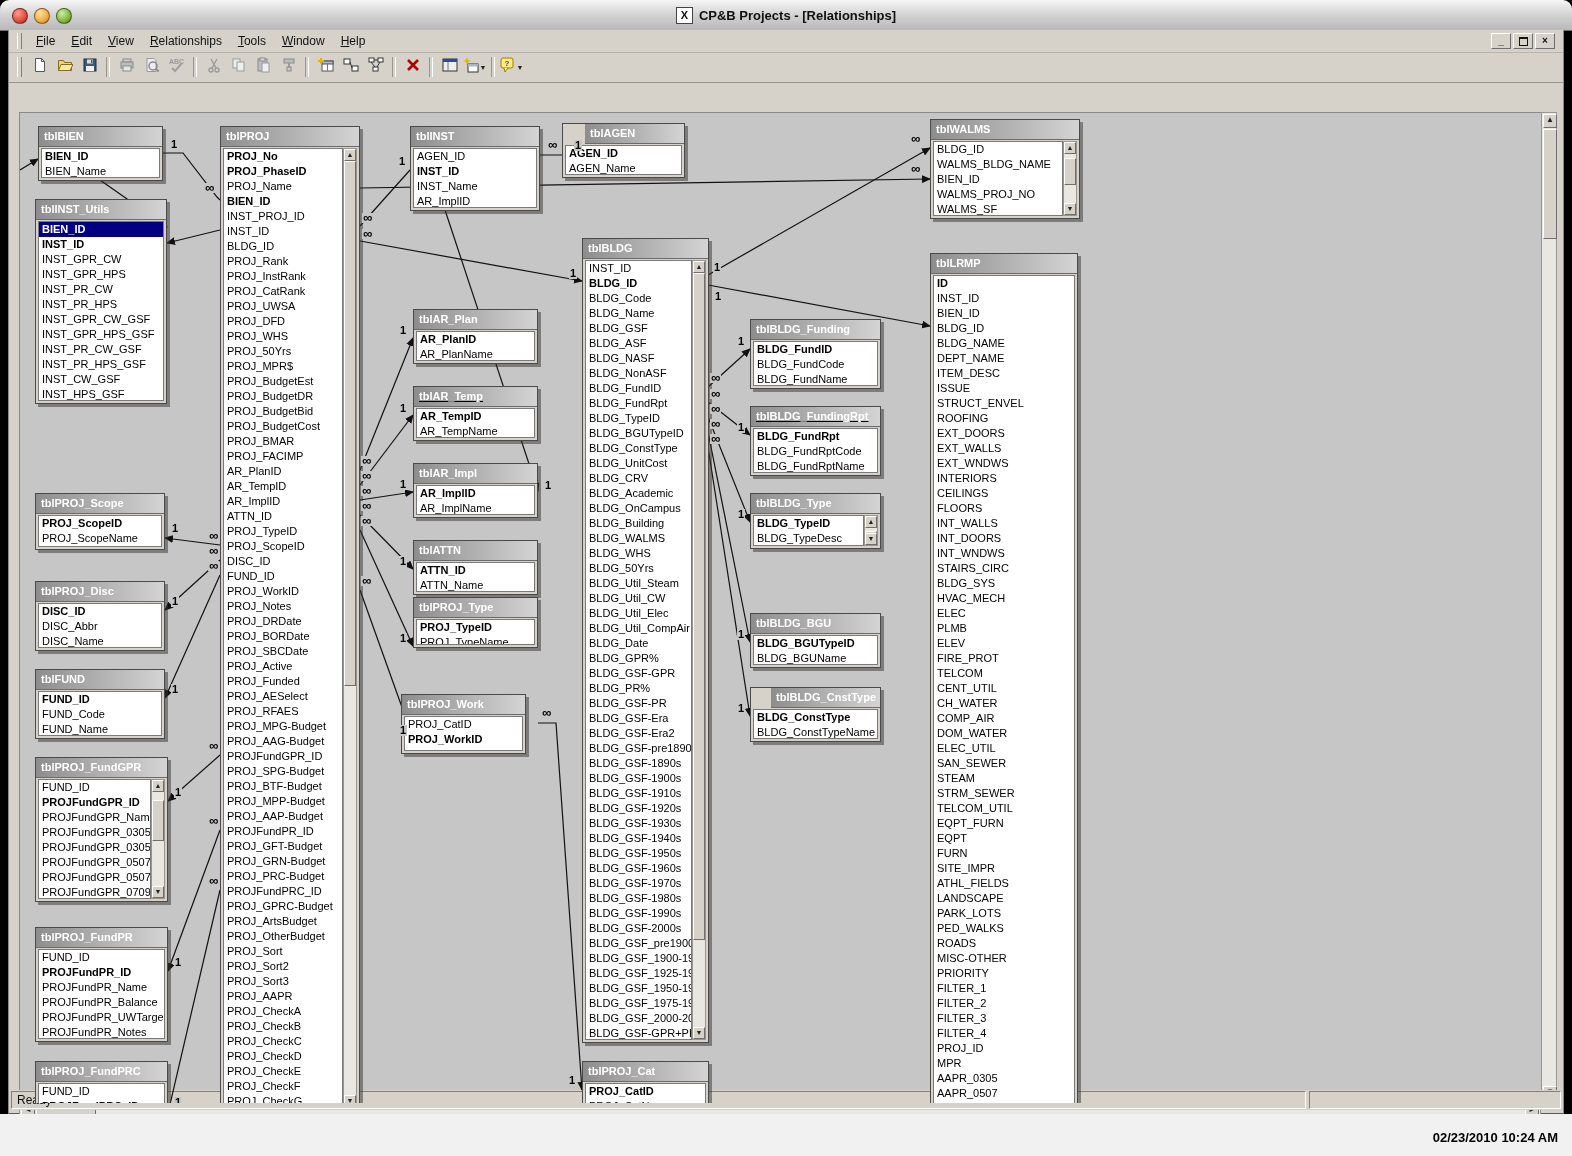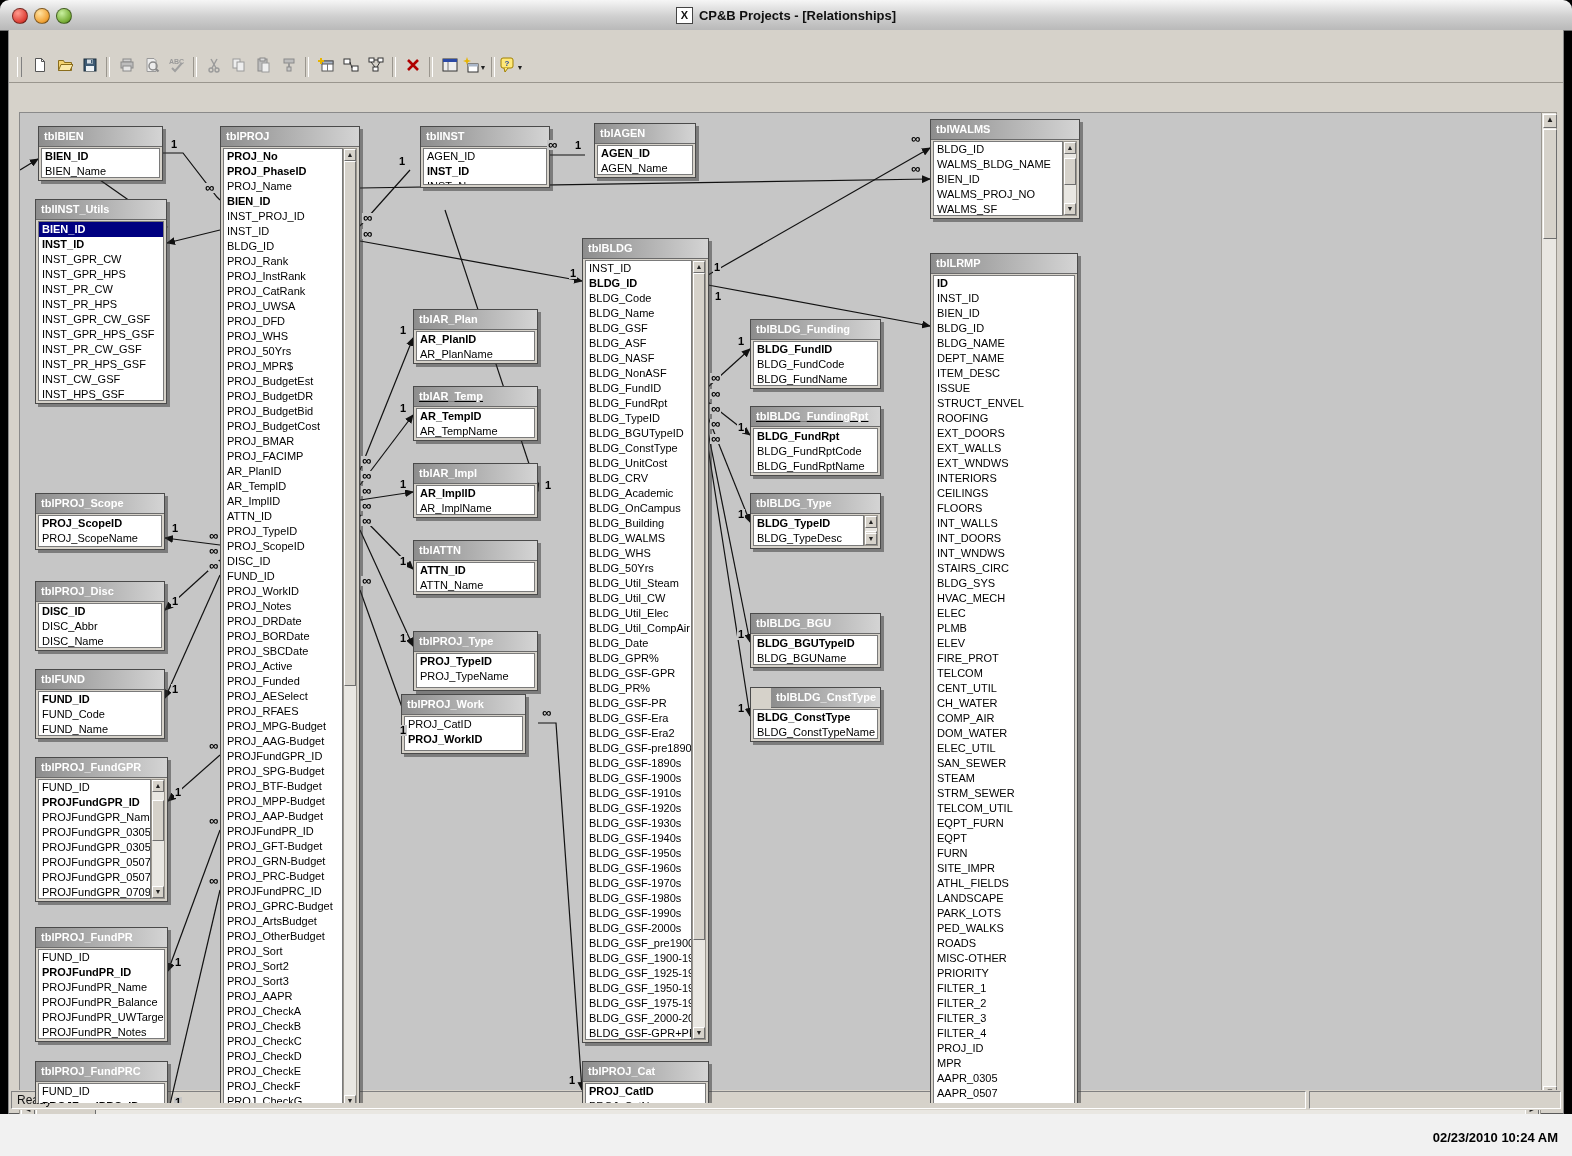--- a/index.html
+++ b/index.html
@@ -86,20 +86,29 @@
   <div class="tl red"></div>
   <div class="tl yel"></div>
   <div class="tl grn"></div>
   <div class="title-center">
     <span class="xicon">X</span>
     <span class="title-text">CP&amp;B Projects - [Relationships]</span>
   </div>
 </div>
 
 <div class="window">
+  <div class="menubar">
+    <div class="menugrip"></div>
+    <span id="menu-items"><span class="menu-item">File</span><span class="menu-item">Edit</span><span class="menu-item">View</span><span class="menu-item">Relationships</span><span class="menu-item">Tools</span><span class="menu-item">Window</span><span class="menu-item">Help</span></span>
+    <div class="mdi-btns">
+      <div class="mdi-btn">_</div>
+      <div class="mdi-btn"><span class="restore-glyph"></span></div>
+      <div class="mdi-btn">×</div>
+    </div>
+  </div>
 
   <div class="toolbar">
     <div class="tbgrip"></div>
     <span id="toolbar-items" style="display:flex;align-items:center;">
         <div class="tbtn">
           <span><svg viewBox="0 0 16 16">
               <path d="M3.5 1.5h6l3 3v10h-9z" fill="#fff" stroke="#555"></path>
               <path d="M9.5 1.5v3h3" fill="none" stroke="#555"></path>
             </svg></span>
         </div>
@@ -463,30 +472,30 @@
           <div class="frow">PROJ_CheckE</div>
           <div class="frow">PROJ_CheckF</div>
           <div class="frow">PROJ_CheckG</div>
         </div>
         <div class="tvscroll">
           <div class="sbtn" style="top: 0px;">▲</div>
           <div class="sthumb" style="top: 12px; height: 525.28px;"></div>
           <div class="sbtn" style="bottom: 0px;">▼</div>
         </div>
       </div>
-      <div class="tbl" style="left: 400px; top: 13px; width: 130px; height: 62px;">
+      <div class="tbl" style="left: 390px; top: 13px; width: 130px; height: 85px;">
         <div class="tbl-hdr">tblINST</div>
         <div class="tbl-fields">
           <div class="frow">AGEN_ID</div>
           <div class="frow pk">INST_ID</div>
           <div class="frow">INST_Name</div>
           <div class="frow">AR_ImplID</div>
         </div>
       </div>
-      <div class="tbl" style="left: 574px; top: 10px; width: 102px; height: 55px;">
+      <div class="tbl" style="left: 542px; top: 10px; width: 123px; height: 55px; padding-left: 22px;">
         <div class="tbl-hdr">tblAGEN</div>
         <div class="tbl-fields">
           <div class="frow pk">AGEN_ID</div>
           <div class="frow">AGEN_Name</div>
         </div>
       </div>
       <div class="tbl" style="left: 910px; top: 6px; width: 150px; height: 100px;">
         <div class="tbl-hdr">tblWALMS</div>
         <div class="tbl-fields scrolled">
           <div class="frow">BLDG_ID</div>
@@ -522,21 +531,21 @@
           <div class="frow">AR_ImplName</div>
         </div>
       </div>
       <div class="tbl" style="left: 393px; top: 427px; width: 125px; height: 55px;">
         <div class="tbl-hdr">tblATTN</div>
         <div class="tbl-fields">
           <div class="frow pk">ATTN_ID</div>
           <div class="frow">ATTN_Name</div>
         </div>
       </div>
-      <div class="tbl" style="left: 393px; top: 518px; width: 125px; height: 60px;">
+      <div class="tbl" style="left: 393px; top: 484px; width: 125px; height: 51px;">
         <div class="tbl-hdr">tblPROJ_Type</div>
         <div class="tbl-fields">
           <div class="frow pk">PROJ_TypeID</div>
           <div class="frow">PROJ_TypeName</div>
         </div>
       </div>
       <div class="tbl" style="left: 381px; top: 581px; width: 125px; height: 60px;">
         <div class="tbl-hdr">tblPROJ_Work</div>
         <div class="tbl-fields">
           <div class="frow">PROJ_CatID</div>

